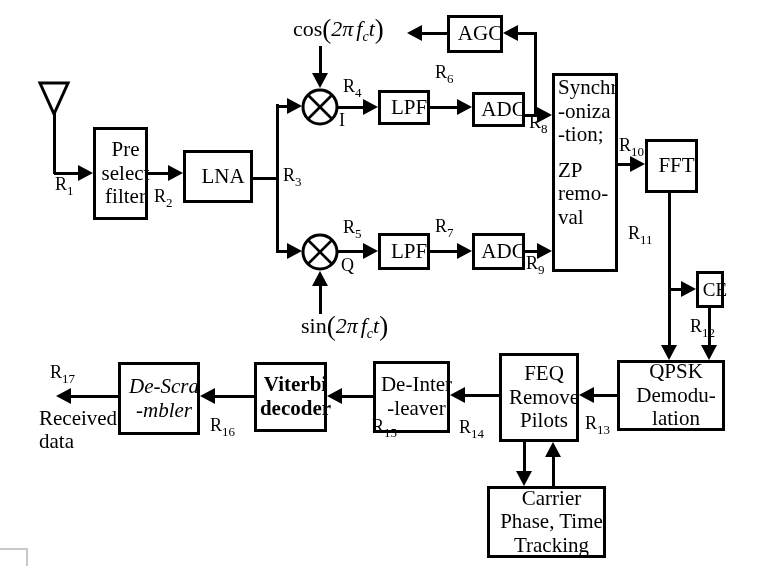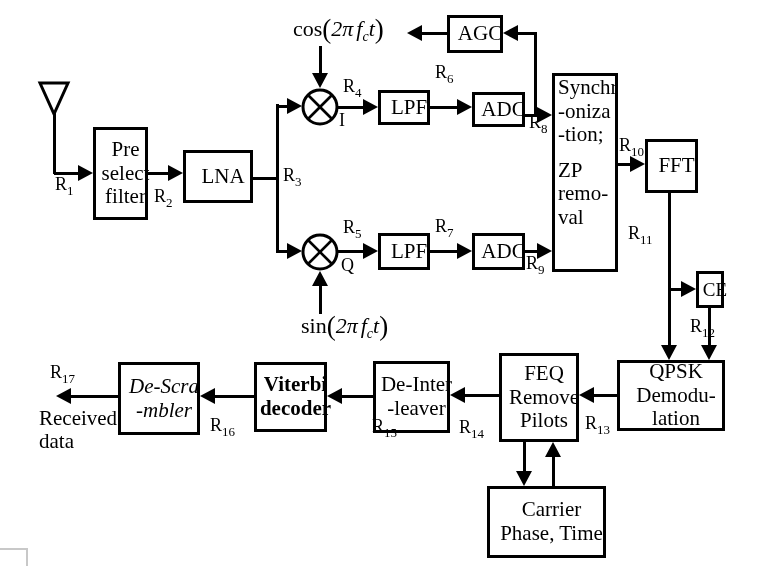--- a/index.html
+++ b/index.html
@@ -156,20 +156,21 @@
         <div class="box-line">lation</div>
       </div>
       <div class="box" style="left: 499px; top: 353px; width: 80px; height: 89px;">
         <div class="box-line">FEQ</div>
         <div class="box-line">Remove</div>
         <div class="box-line">Pilots</div>
       </div>
       <div class="box" style="left: 487px; top: 486px; width: 119px; height: 72px;">
         <div class="box-line">Carrier</div>
         <div class="box-line">Phase, Time</div>
+        <div class="box-line">Tracking</div>
       </div>
       <div class="box" style="left: 373px; top: 361px; width: 77px; height: 72px;">
         <div class="box-line">De-Inter</div>
         <div class="box-line">-leaver</div>
       </div>
       <div class="box" style="left: 254px; top: 362px; width: 73px; height: 70px; font-weight: bold;">
         <div class="box-line">Viterbi</div>
         <div class="box-line">decoder</div>
       </div>
       <div class="box" style="left: 118px; top: 362px; width: 82px; height: 73px; font-style: italic;">

